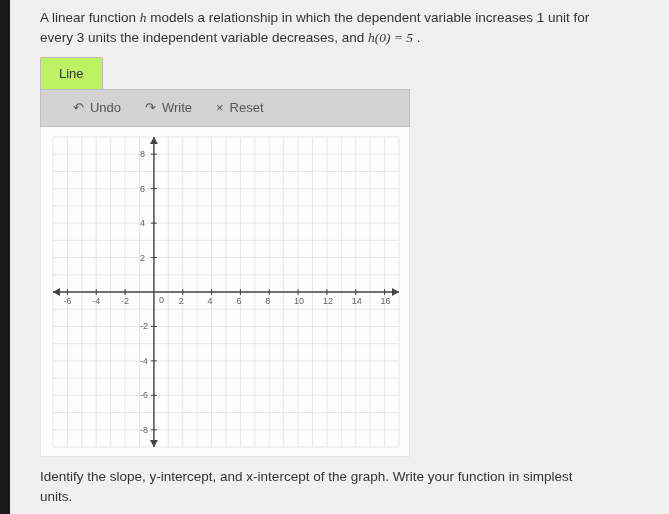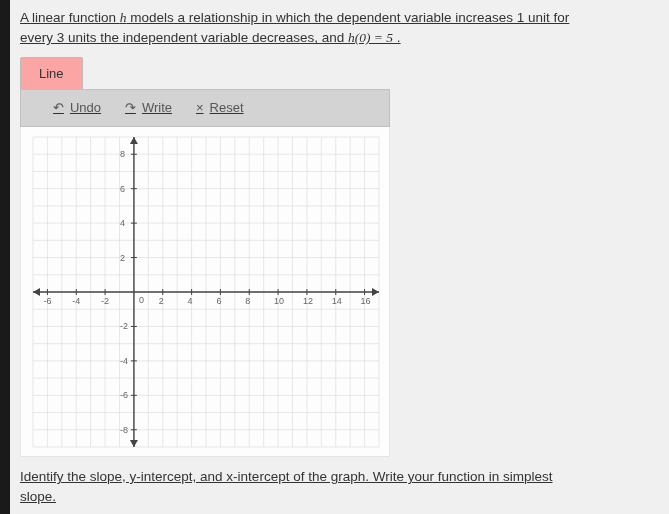--- a/index.html
+++ b/index.html
@@ -13,36 +13,35 @@
     }
     .dark-edge {
       position: absolute;
       left: 0;
       top: 0;
       width: 10px;
       height: 514px;
       background: #1a1a1a;
     }
     .content {
-      padding: 8px 14px 8px 20px;
+      padding: 8px 14px 8px 40px;
       color: #333;
       font-size: 13.5px;
       line-height: 1.5;
-      text-decoration: underline;
     }
     .question {
       margin-bottom: 6px;
     }
     .question .fn { font-style: italic; font-family: Georgia, serif; }
     .tool-header {
       margin-top: 8px;
     }
     .line-tab {
       display: inline-block;
-      background: #fca5a5;
+      background: #bef264;
       border: 1px solid #bbb;
       border-bottom: none;
       padding: 6px 18px;
       font-size: 13px;
       color: #333;
       border-radius: 2px 2px 0 0;
     }
     .toolbar {
       display: flex;
       align-items: center;
@@ -198,15 +197,15 @@
         <text x="98.91666666666667" y="99.11111111111111" class="axis-label">4</text>
         <line x1="109.91666666666667" y1="61.666666666666664" x2="115.91666666666667" y2="61.666666666666664" stroke="#444" stroke-width="1"></line>
         <text x="98.91666666666667" y="64.66666666666666" class="axis-label">6</text>
         <line x1="109.91666666666667" y1="27.22222222222222" x2="115.91666666666667" y2="27.22222222222222" stroke="#444" stroke-width="1"></line>
         <text x="98.91666666666667" y="30.22222222222222" class="axis-label">8</text>
       </svg>
   </div>
 
   <div class="bottom-q">
     <span>Identify the slope, y-intercept, and x-intercept of the graph. Write your function in simplest</span><br>
-    <span>slope.</span>
+    <span>units.</span>
   </div>
 </div>
 
 </body></html>

